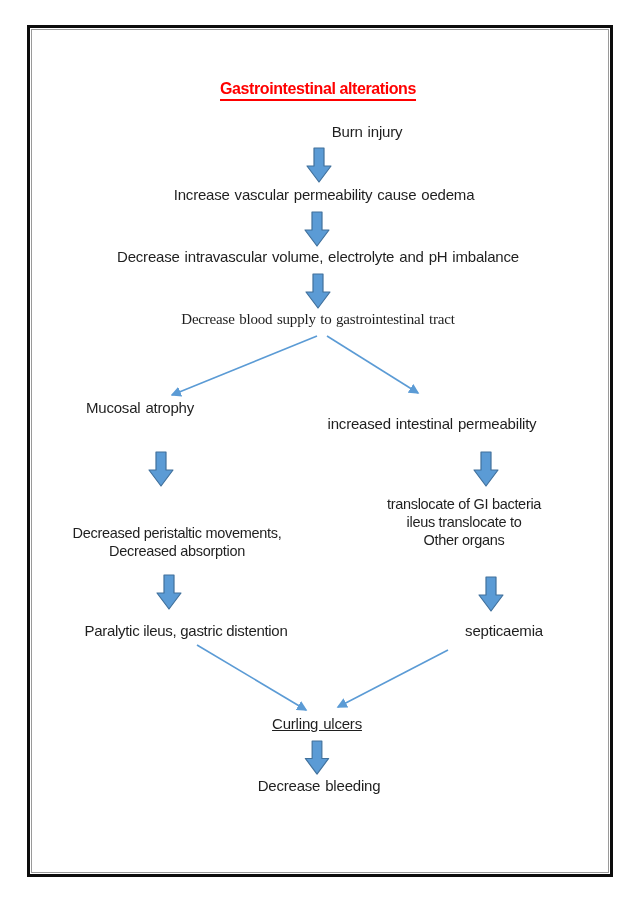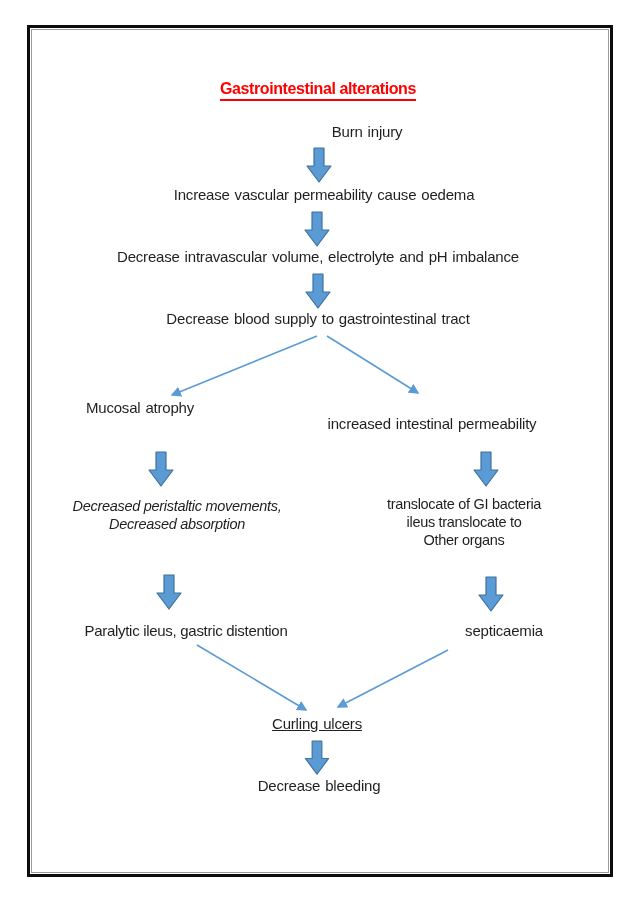--- a/index.html
+++ b/index.html
@@ -63,29 +63,29 @@
   <svg class="block-arrow" style="left:317px;top:211px;" width="26" height="36" viewBox="0 0 26 36">
       <polygon points="8,1 18,1 18,19 25,19 13,35 1,19 8,19"></polygon>
     </svg>
 
   <div class="node" style="left:318px;top:248px;">Decrease intravascular volume, electrolyte and pH imbalance</div>
 
   <svg class="block-arrow" style="left:318px;top:273px;" width="26" height="36" viewBox="0 0 26 36">
       <polygon points="8,1 18,1 18,19 25,19 13,35 1,19 8,19"></polygon>
     </svg>
 
-  <div class="node" style="left:318px;top:310px;">Decrease blood supply to gastrointestinal tract</div>
+  <div class="node" style="left:318px;top:310px;font-family:Liberation Serif, serif;">Decrease blood supply to gastrointestinal tract</div>
 
   <div class="node" style="left:140px;top:399px;">Mucosal atrophy</div>
 
   <svg class="block-arrow" style="left:161px;top:451px;" width="26" height="36" viewBox="0 0 26 36">
       <polygon points="8,1 18,1 18,19 25,19 13,35 1,19 8,19"></polygon>
     </svg>
 
-  <div class="node small" style="left:177px;top:497px;font-style:italic;">
+  <div class="node small" style="left:177px;top:524px;">
     <div>Decreased peristaltic movements,</div>
     <div>Decreased absorption</div>
   </div>
 
   <svg class="block-arrow" style="left:169px;top:574px;" width="26" height="36" viewBox="0 0 26 36">
       <polygon points="8,1 18,1 18,19 25,19 13,35 1,19 8,19"></polygon>
     </svg>
 
   <div class="node small" style="left:186px;top:622px;font-size:15px;">Paralytic ileus, gastric distention</div>
 

